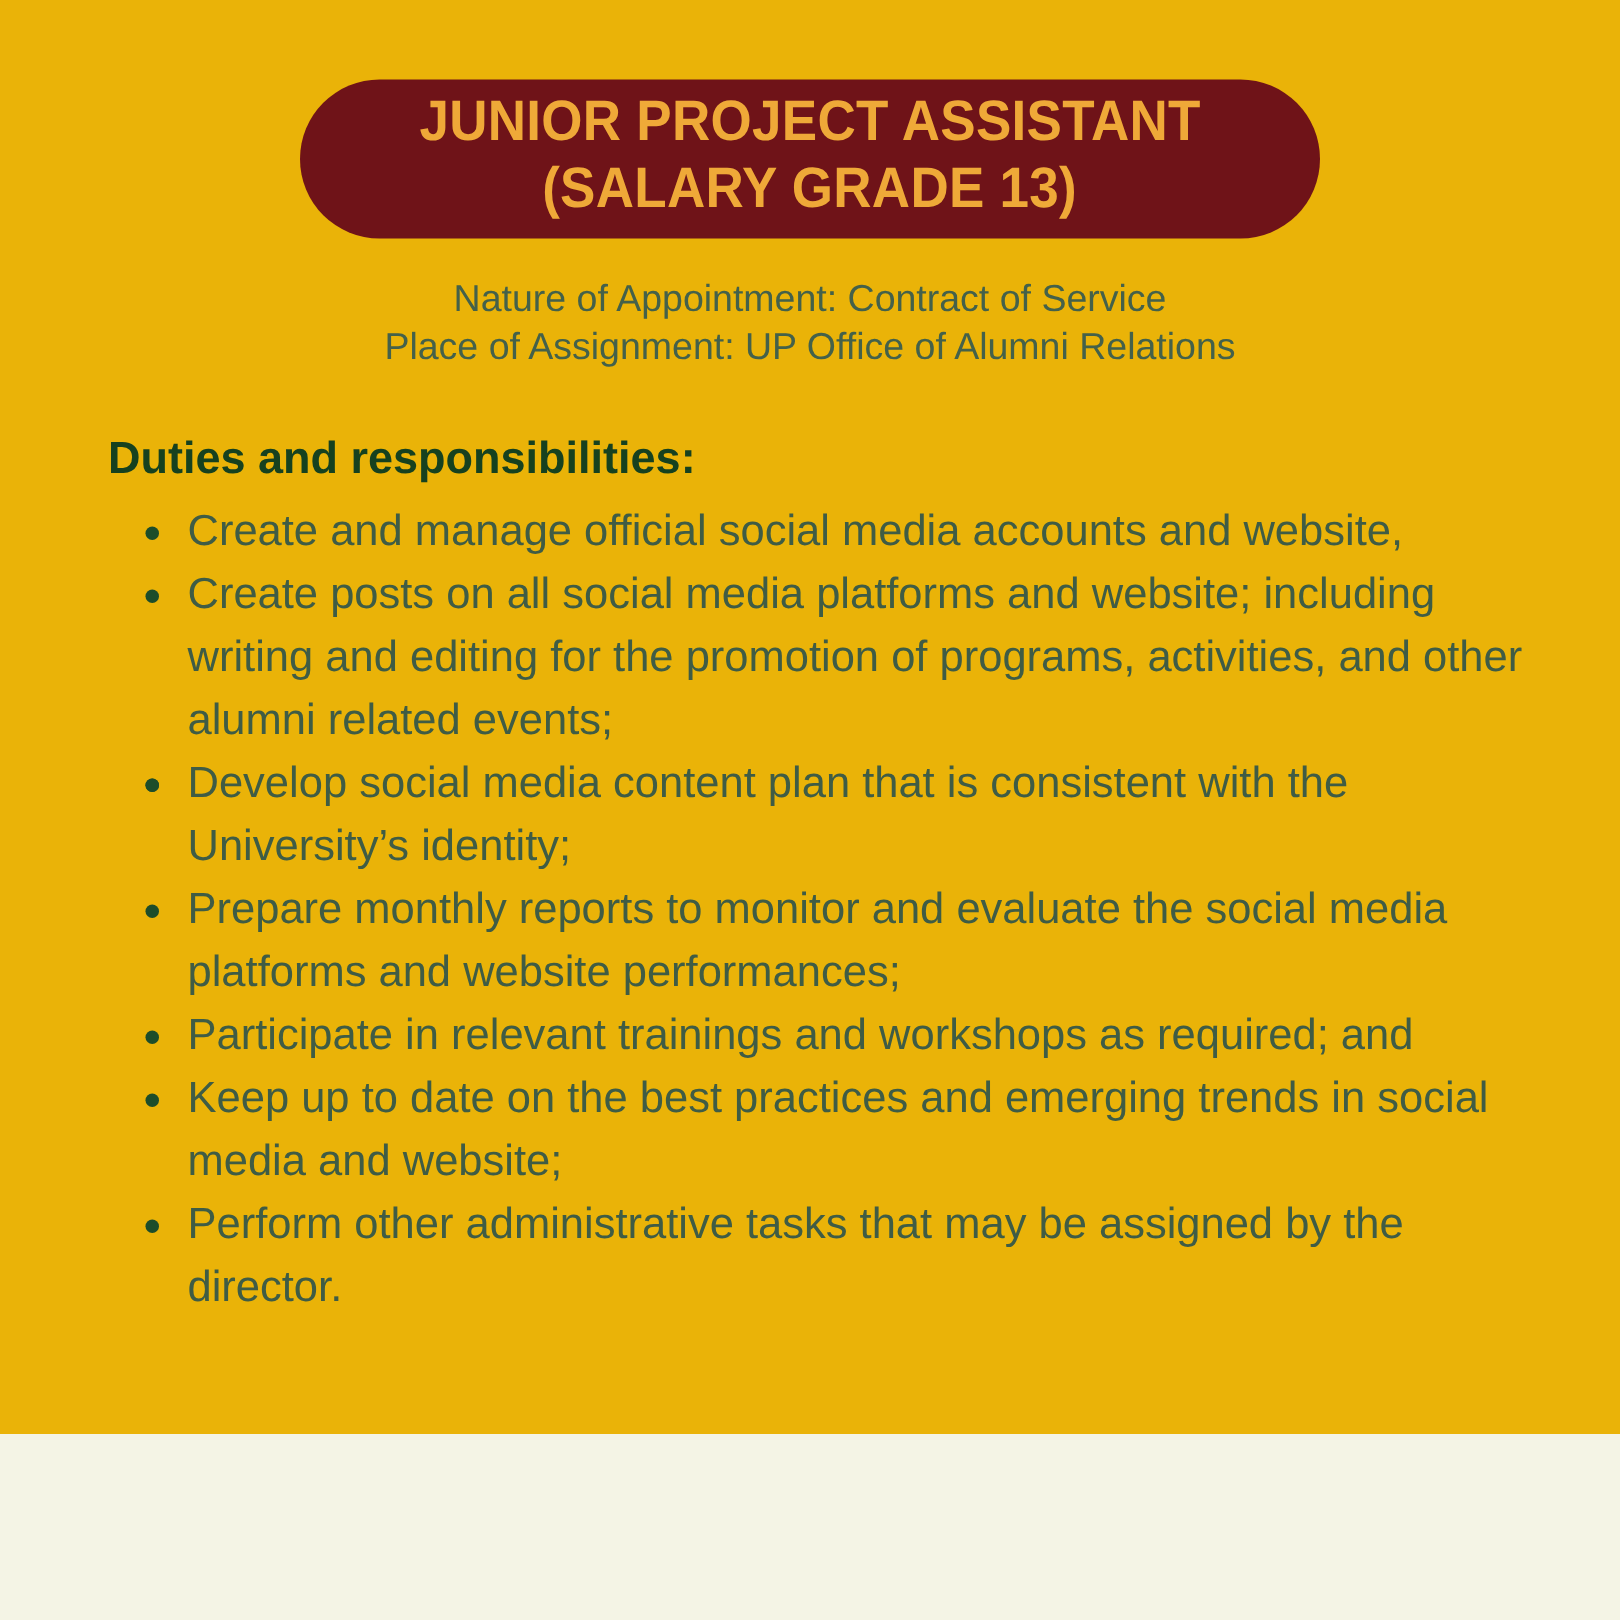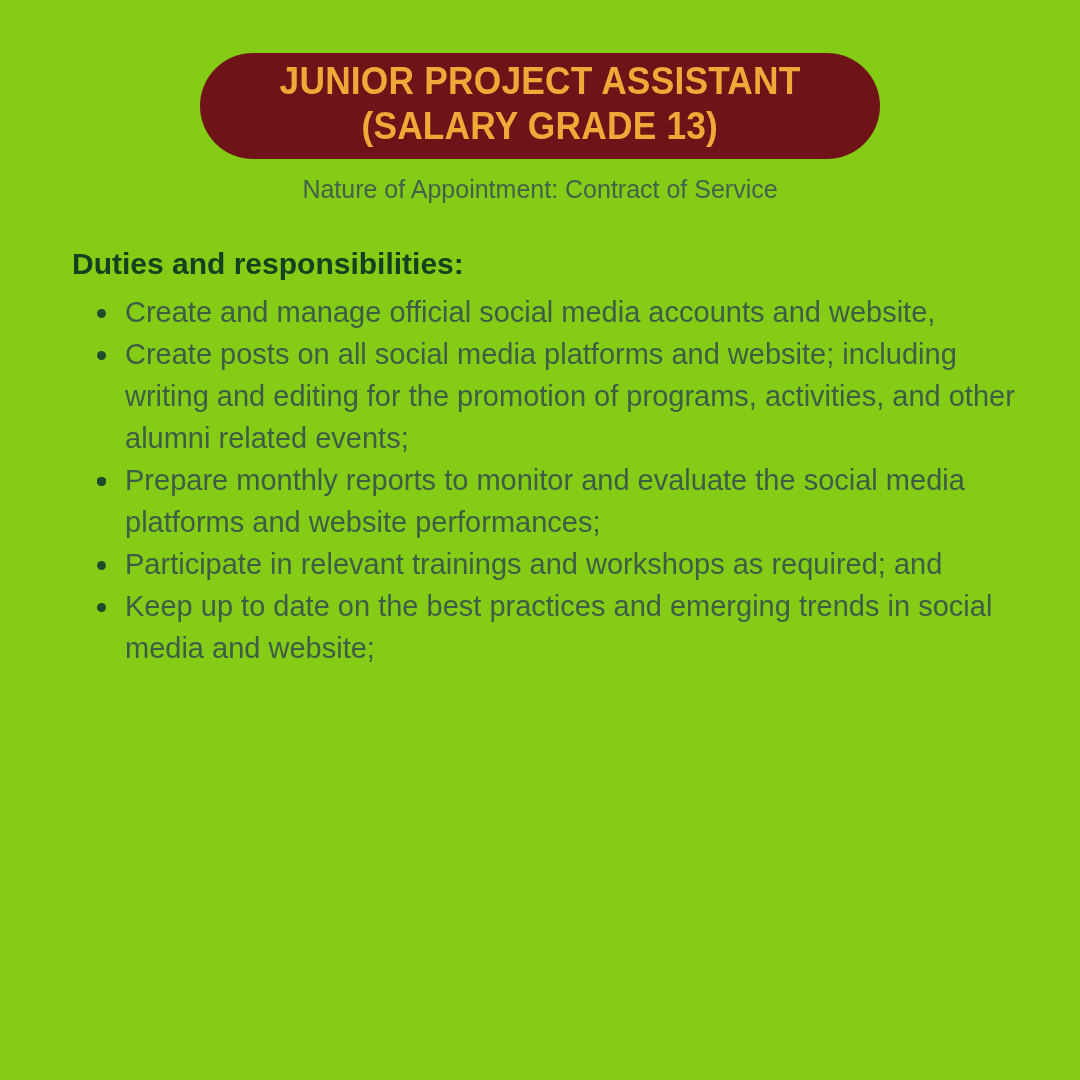--- a/index.html
+++ b/index.html
@@ -10,22 +10,22 @@
     width: 1080px;
     height: 1080px;
     background: #f4f4e5;
     font-family: "Liberation Sans", sans-serif;
     overflow: hidden;
   }
 
   .poster {
     position: relative;
     width: 1080px;
-    height: 1080px;
-    background: #84cc16;
+    height: 956px;
+    background: #eab308;
     box-sizing: border-box;
   }
 
   
   .banner-wrap {
     padding-top: 53px;
     display: flex;
     justify-content: center;
   }
   .banner {
@@ -46,21 +46,21 @@
     font-size: 38px;
     line-height: 45px;
     letter-spacing: 0.2px;
     text-align: center;
     white-space: nowrap;
     transform: scaleX(0.93);
   }
 
   
   .subtitle {
-    margin-top: 14px;
+    margin-top: 24px;
     text-align: center;
     color: #44614a;
     font-size: 25px;
     line-height: 32px;
     font-weight: normal;
   }
   .subtitle div {
     white-space: nowrap;
   }
 
@@ -104,46 +104,52 @@
 
   <div class="banner-wrap">
     <div class="banner">
       <div class="banner-line">JUNIOR PROJECT ASSISTANT</div>
       <div class="banner-line">(SALARY GRADE 13)</div>
     </div>
   </div>
 
   <div class="subtitle">
     <div>Nature of Appointment: Contract of Service</div>
+    <div>Place of Assignment: UP Office of Alumni Relations</div>
   </div>
 
   <div class="duties-heading">Duties and responsibilities:</div>
 
   <ul class="duties-list">
     <li class="duty-item">
       <span class="duty-bullet"></span>
       <span>Create and manage official social media accounts and website,</span>
     </li>
     <li class="duty-item">
       <span class="duty-bullet"></span>
       <span>Create posts on all social media platforms and website; including writing and editing for the promotion of programs, activities, and other alumni related events;</span>
     </li>
     <li class="duty-item">
       <span class="duty-bullet"></span>
     </li>
     <li class="duty-item">
       <span class="duty-bullet"></span>
+      <span>Develop social media content plan that is consistent with the University’s identity;</span>
     </li>
     <li class="duty-item">
       <span class="duty-bullet"></span>
       <span>Prepare monthly reports to monitor and evaluate the social media platforms and website performances;</span>
     </li>
     <li class="duty-item">
       <span class="duty-bullet"></span>
       <span>Participate in relevant trainings and workshops as required; and</span>
     </li>
     <li class="duty-item">
       <span class="duty-bullet"></span>
       <span>Keep up to date on the best practices and emerging trends in social media and website;</span>
     </li>
+    <li class="duty-item">
+      <span class="duty-bullet"></span>
+      <span>Perform other administrative tasks that may be assigned by the director.</span>
+    </li>
   </ul>
 
 </div>
 
 </body></html>

